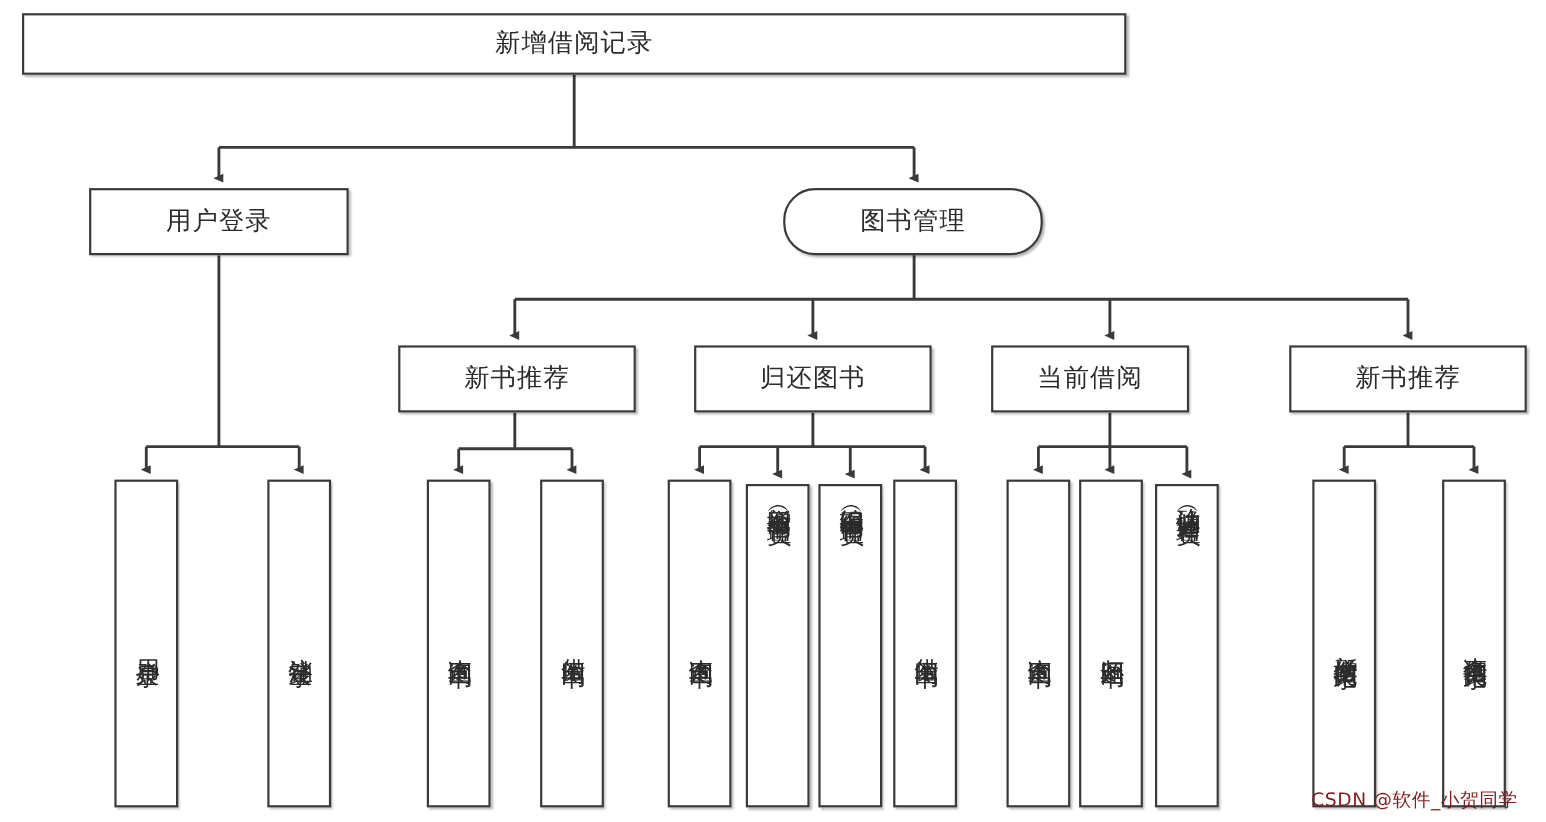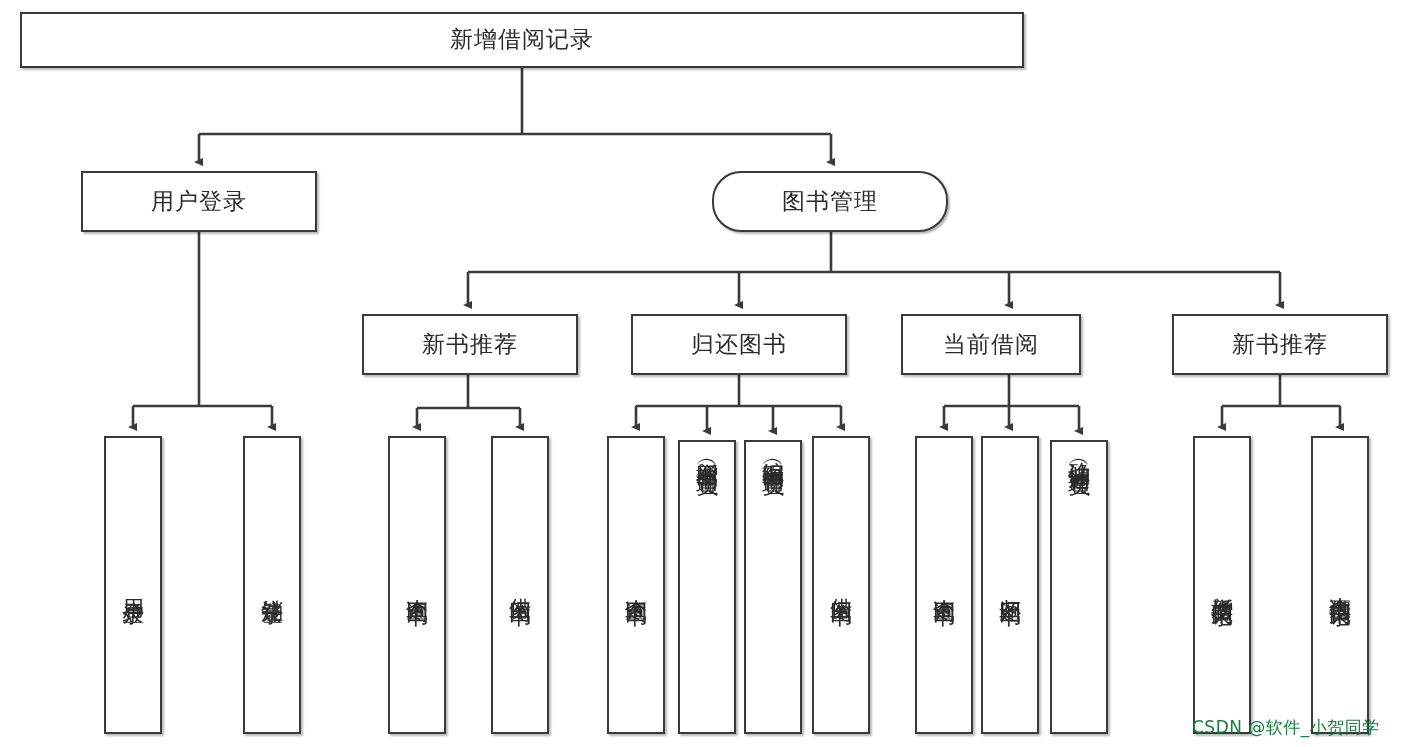--- a/index.html
+++ b/index.html
@@ -48,21 +48,21 @@
     line-height: 1.12;
     letter-spacing: 2px;
     padding: 2px 0;
   }
   .node.vert.topalign {
     justify-content: flex-start;
   }
   .watermark {
     position: absolute;
     font-size: 17px;
-    color: #15803d;
+    color: #7f1d1d;
     letter-spacing: 0.5px;
     white-space: nowrap;
   }
 </style>
 </head>
 <body>
 
 <div id="canvas">
 
   <svg class="edges" viewBox="0 0 1405 747" xmlns="http://www.w3.org/2000/svg">

